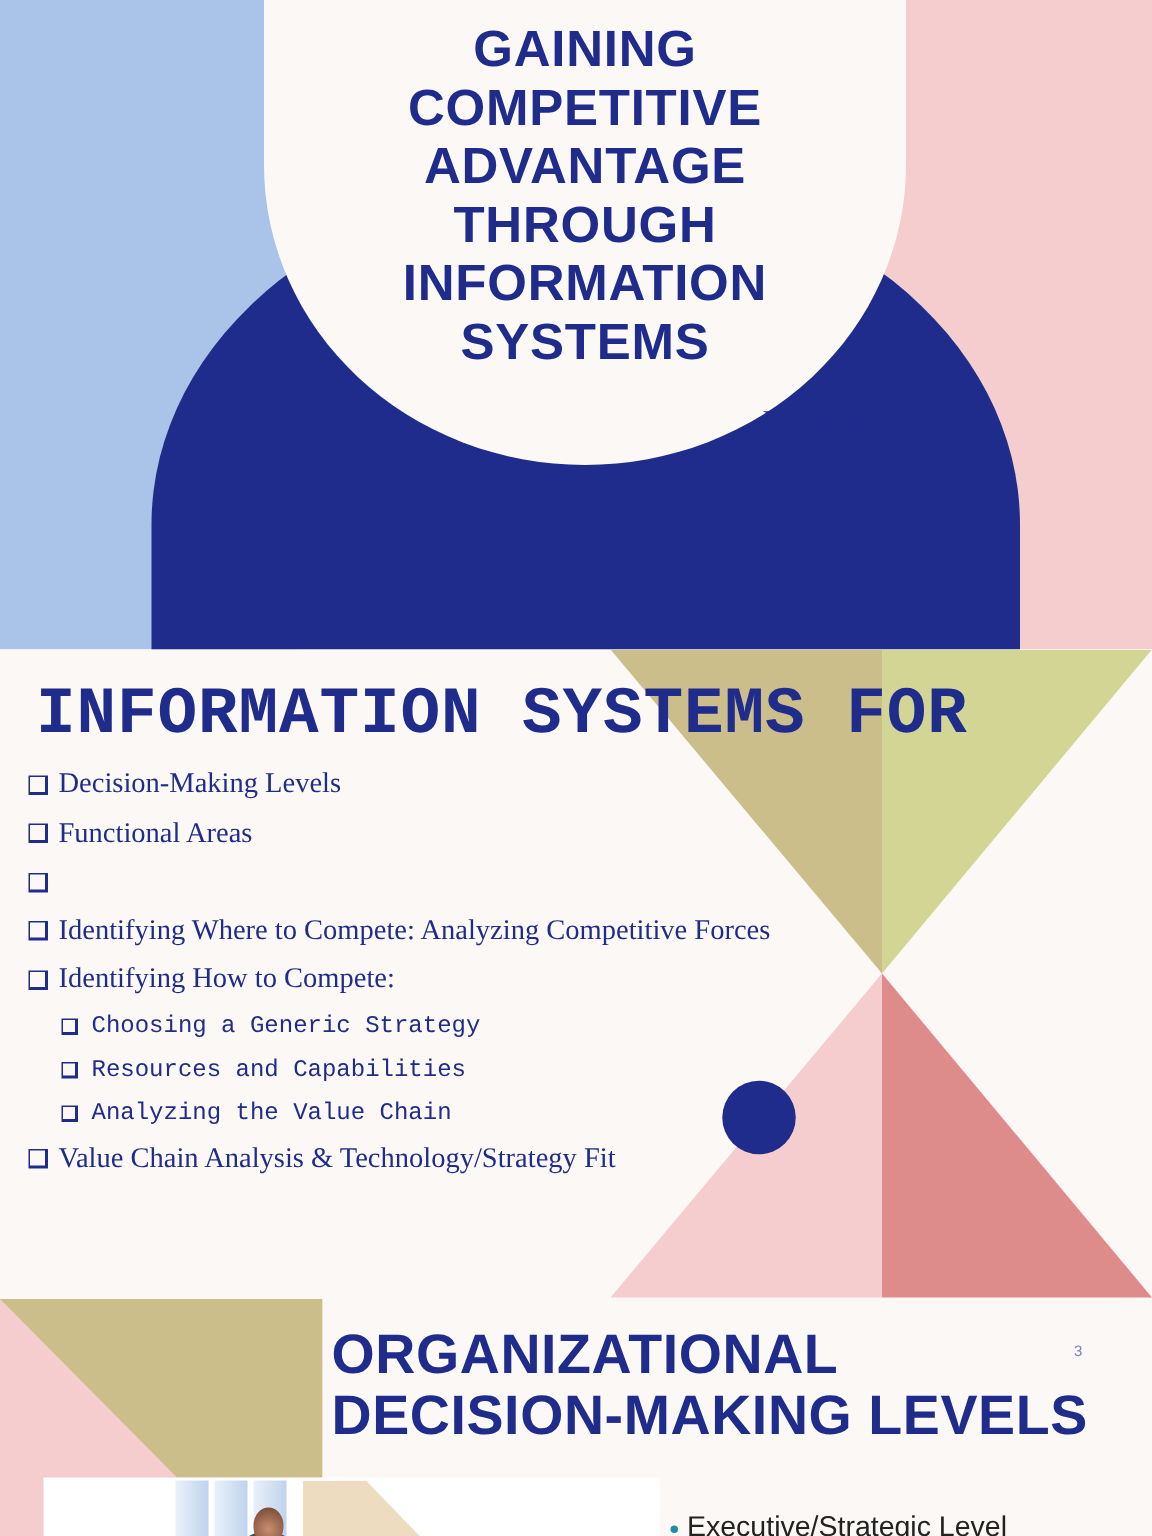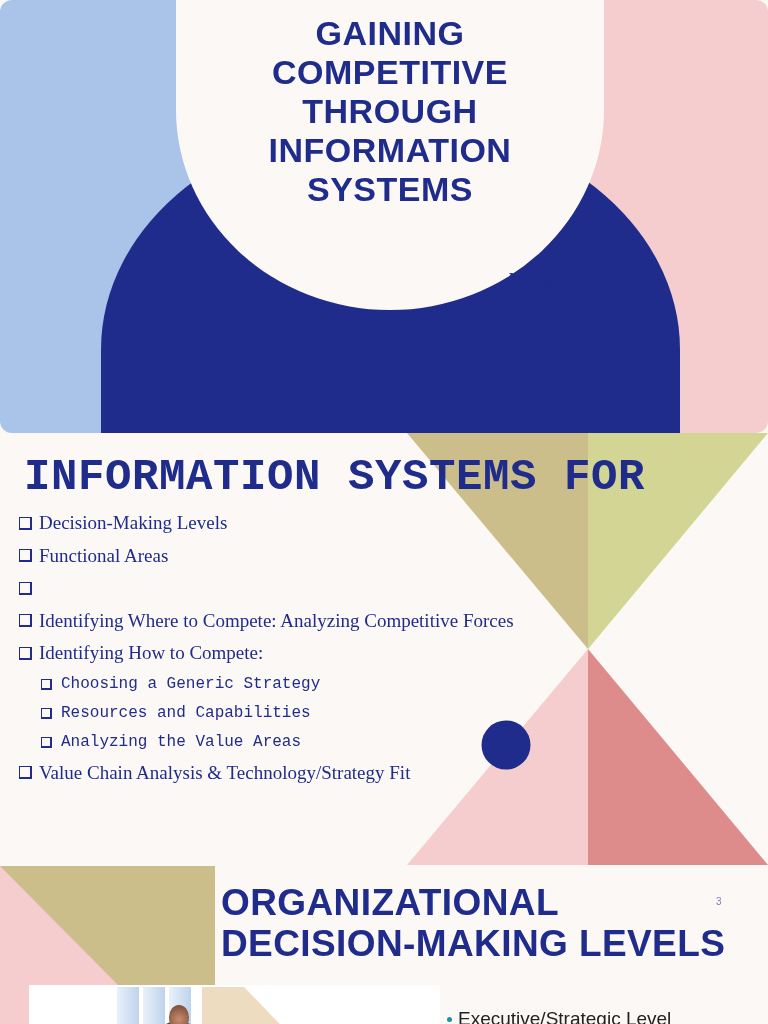--- a/index.html
+++ b/index.html
@@ -2,21 +2,21 @@
 <html><head>
 <meta charset="utf-8">
 <style>
   * { box-sizing: border-box; margin: 0; padding: 0; }
   html, body { width: 768px; height: 1024px; overflow: hidden; background: #FBF8F4; }
   body { position: relative; font-family: "Liberation Serif", serif; }
 
   .slide { position: absolute; left: 0; width: 768px; overflow: hidden; background: #FCF8F5; }
 
   
-  #slide1 { top: 0; height: 433px; border-radius: 12px; }
+  #slide1 { top: 0; height: 433px; }
   .s1-left { position: absolute; left: 0; top: 0; width: 200px; height: 433px; background: #A9C4E8; }
   .s1-right { position: absolute; right: 0; top: 0; width: 200px; height: 433px; background: #F5CDCE; }
   .s1-arch {
     position: absolute; left: 101px; top: 120px; width: 579px; height: 330px;
     background: #1F2C8C;
     border-radius: 290px 290px 0 0 / 230px 230px 0 0;
   }
   .s1-panel {
     position: absolute; left: 176px; top: -320px; width: 428px; height: 630px;
     background: #FCF8F5;
@@ -87,20 +87,21 @@
 <body>
 
 <section class="slide" id="slide1">
   <div class="s1-left"></div>
   <div class="s1-right"></div>
   <div class="s1-arch"></div>
   <div class="s1-panel"></div>
   <h1 class="s1-title">
     <span>GAINING</span>
     <span>COMPETITIVE</span>
+    <span>ADVANTAGE</span>
     <span>THROUGH</span>
     <span>INFORMATION</span>
     <span>SYSTEMS</span>
   </h1>
   <div class="s1-author">Murugavel R</div>
 </section>
 
 <section class="slide" id="slide2">
   <svg class="s2-shapes" viewBox="0 0 768 433" width="768" height="433">
     <polygon points="407,0 588,0 588,216" fill="#CBBE8A"></polygon>
@@ -133,21 +134,21 @@
     <li class="sub">
         <span class="chk"></span>
         <span>Choosing a Generic Strategy</span>
       </li>
     <li class="sub">
         <span class="chk"></span>
         <span>Resources and Capabilities</span>
       </li>
     <li class="sub">
         <span class="chk"></span>
-        <span>Analyzing the Value Areas</span>
+        <span>Analyzing the Value Chain</span>
       </li>
     <li>
         <span class="chk"></span>
         <span>Value Chain Analysis &amp; Technology/Strategy Fit</span>
       </li>
   </ul>
 </section>
 
 <section class="slide" id="slide3">
   <svg class="s3-shapes" viewBox="0 0 215 158" width="215" height="158">

